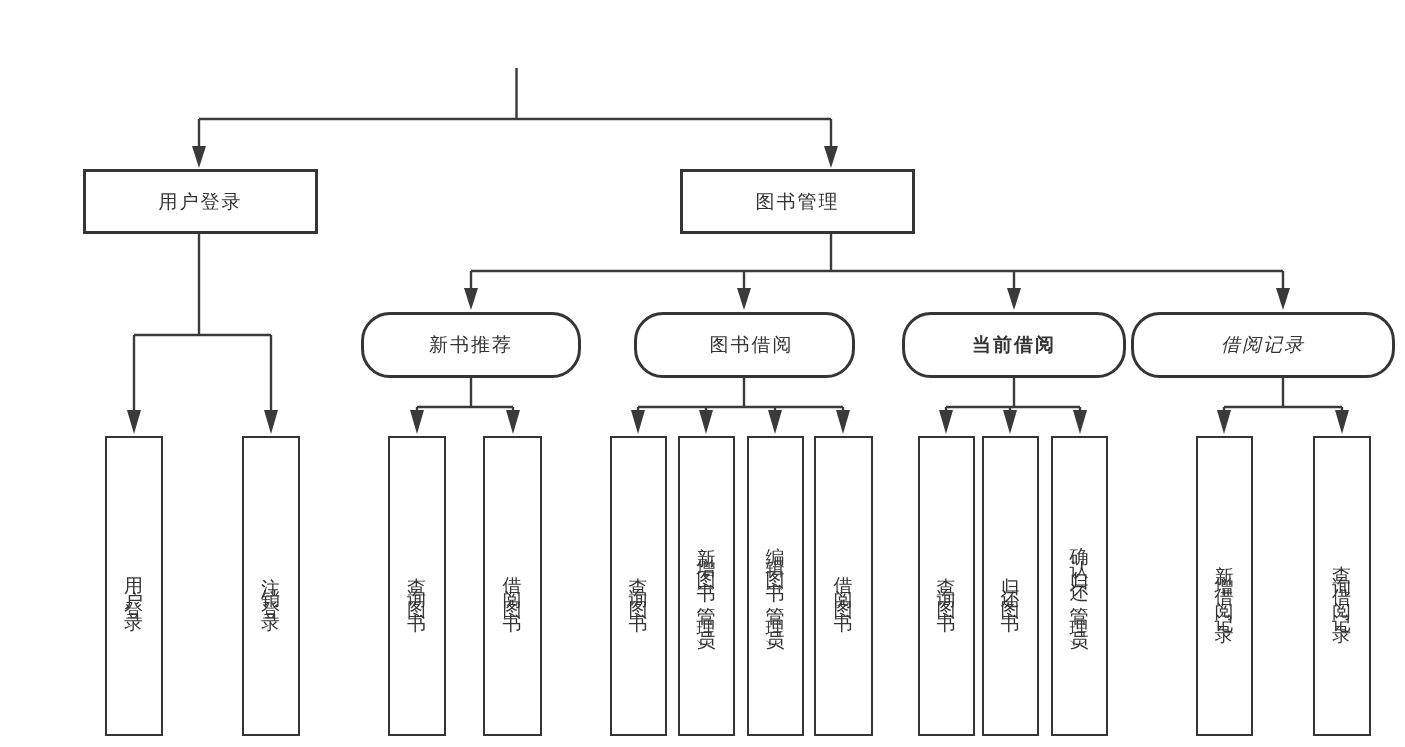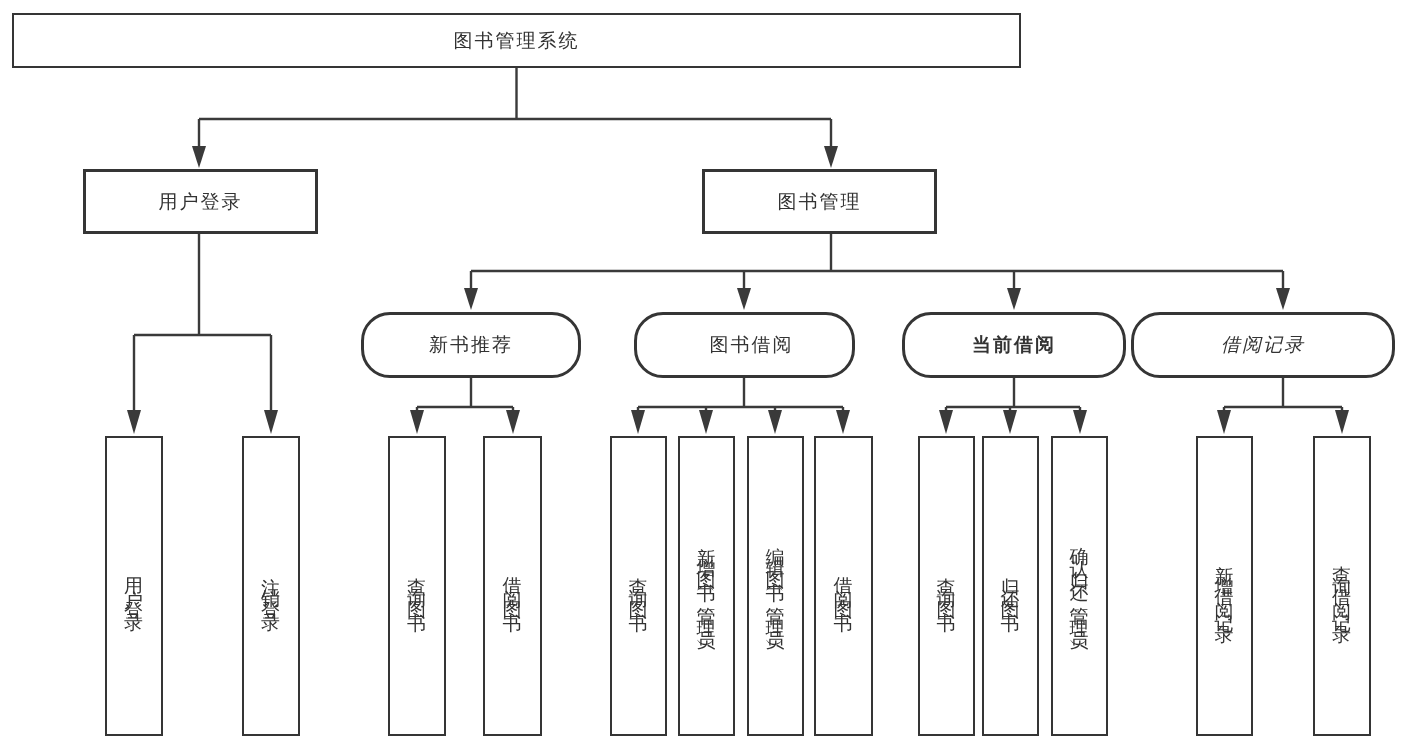--- a/index.html
+++ b/index.html
@@ -114,28 +114,25 @@
     <path d="M1014,378 V407 M946,407 H1080 M946,407 V411 M1010,407 V411 M1080,407 V411"></path>
     <polygon points="939,410 953,410 946,434"></polygon>
     <polygon points="1003,410 1017,410 1010,434"></polygon>
     <polygon points="1073,410 1087,410 1080,434"></polygon>
 
     <path d="M1283,378 V407 M1224,407 H1342 M1224,407 V411 M1342,407 V411"></path>
     <polygon points="1217,410 1231,410 1224,434"></polygon>
     <polygon points="1335,410 1349,410 1342,434"></polygon>
   </svg>
 
-  <div class="node root-node">
-    <span class="lbl">图书管理系统</span>
-  </div>
 
   <div class="node l2-node" style="left:83px;">
     <span class="lbl">用户登录</span>
   </div>
-  <div class="node l2-node" style="left:702px;">
+  <div class="node l2-node" style="left:680px;">
     <span class="lbl">图书管理</span>
   </div>
 
   <div class="node l3-node" style="left:361px;width:220px;">
     <span class="lbl">新书推荐</span>
   </div>
   <div class="node l3-node" style="left:634px;width:221px;padding-left:14px;">
     <span class="lbl">图书借阅</span>
   </div>
   <div class="node l3-node" style="left:902px;width:224px;font-weight:bold;">

